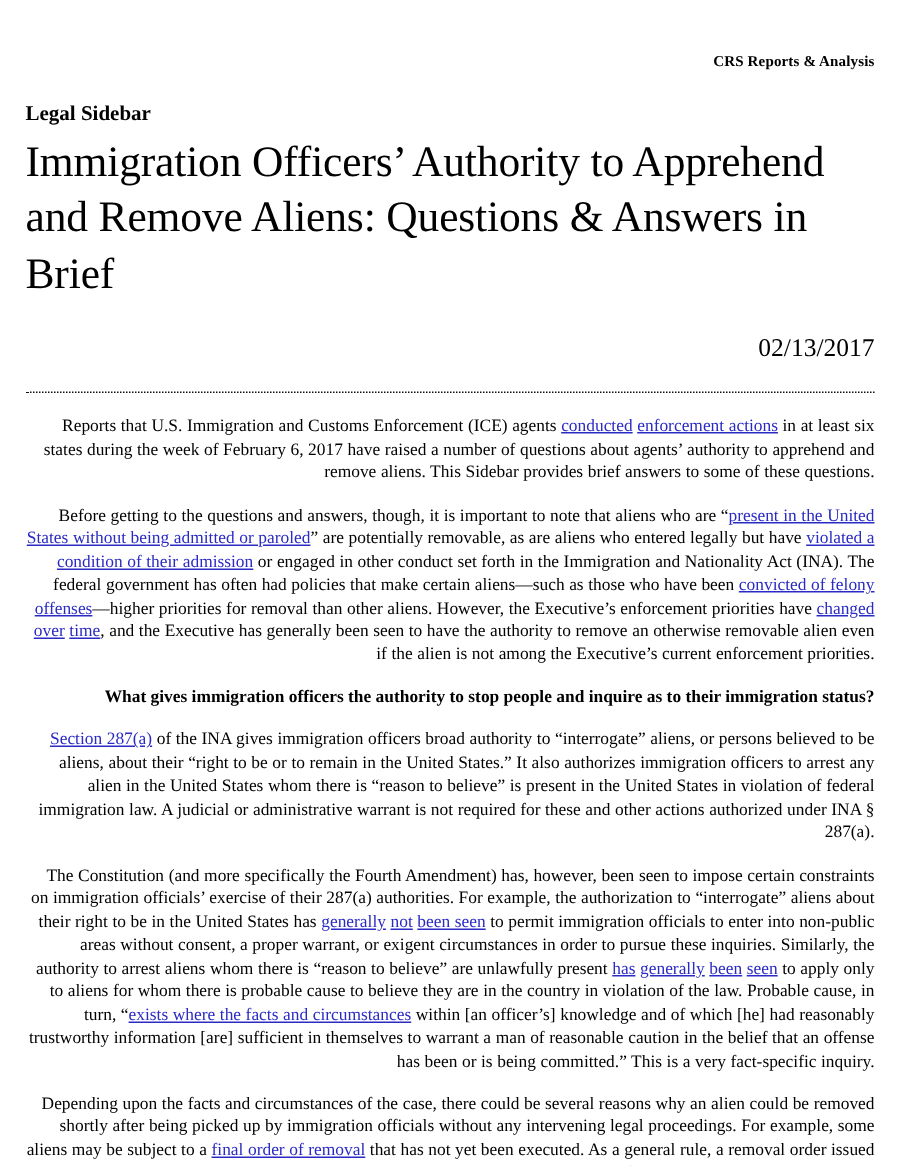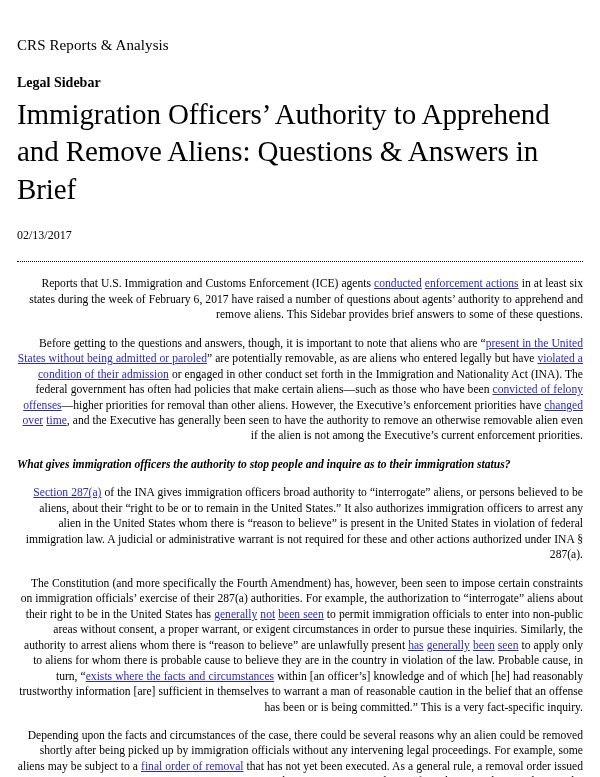--- a/index.html
+++ b/index.html
@@ -17,46 +17,48 @@
   }
   .page {
     box-sizing: border-box;
     width: 600px;
     height: 777px;
     padding: 36px 17px 0 17px;
     background: #ffffff;
   }
 
   .kicker {
-    font-size: 15px;
-    font-weight: normal;
+    font-size: 10px;
+    font-weight: bold;
     line-height: 1.2;
     margin: 0 0 21px 0;
     letter-spacing: 0.1px;
+    text-align: right;
   }
 
   .subkicker {
     font-size: 14px;
     font-weight: bold;
     line-height: 1.2;
     margin: 0 0 4px 0;
   }
 
   .doc-title {
     font-size: 29px;
     font-weight: normal;
     line-height: 1.30;
     margin: 0 0 19px 0;
     letter-spacing: -0.1px;
   }
 
   .doc-date {
-    font-size: 12px;
+    font-size: 17px;
     line-height: 1.2;
     margin: 0 0 19px 0;
+    text-align: right;
   }
 
   .rule {
     border: none;
     border-top: 1px dotted #111111;
     height: 0;
     margin: 0 0 14px 0;
     width: 100%;
   }
 
@@ -64,23 +66,23 @@
     font-size: 11.6px;
     line-height: 1.335;
     margin: 0 0 13px 0;
     text-align: right;
     word-spacing: 0.15px;
   }
 
   h3.qhead {
     font-size: 11.6px;
     font-weight: bold;
-    font-style: italic;
     line-height: 1.335;
     margin: 0 0 13px 0;
+    text-align: right;
   }
 
   a.lnk {
     color: #2a2ac4;
     text-decoration: underline;
     text-underline-offset: 1px;
   }
 </style>
 </head>
 <body>

